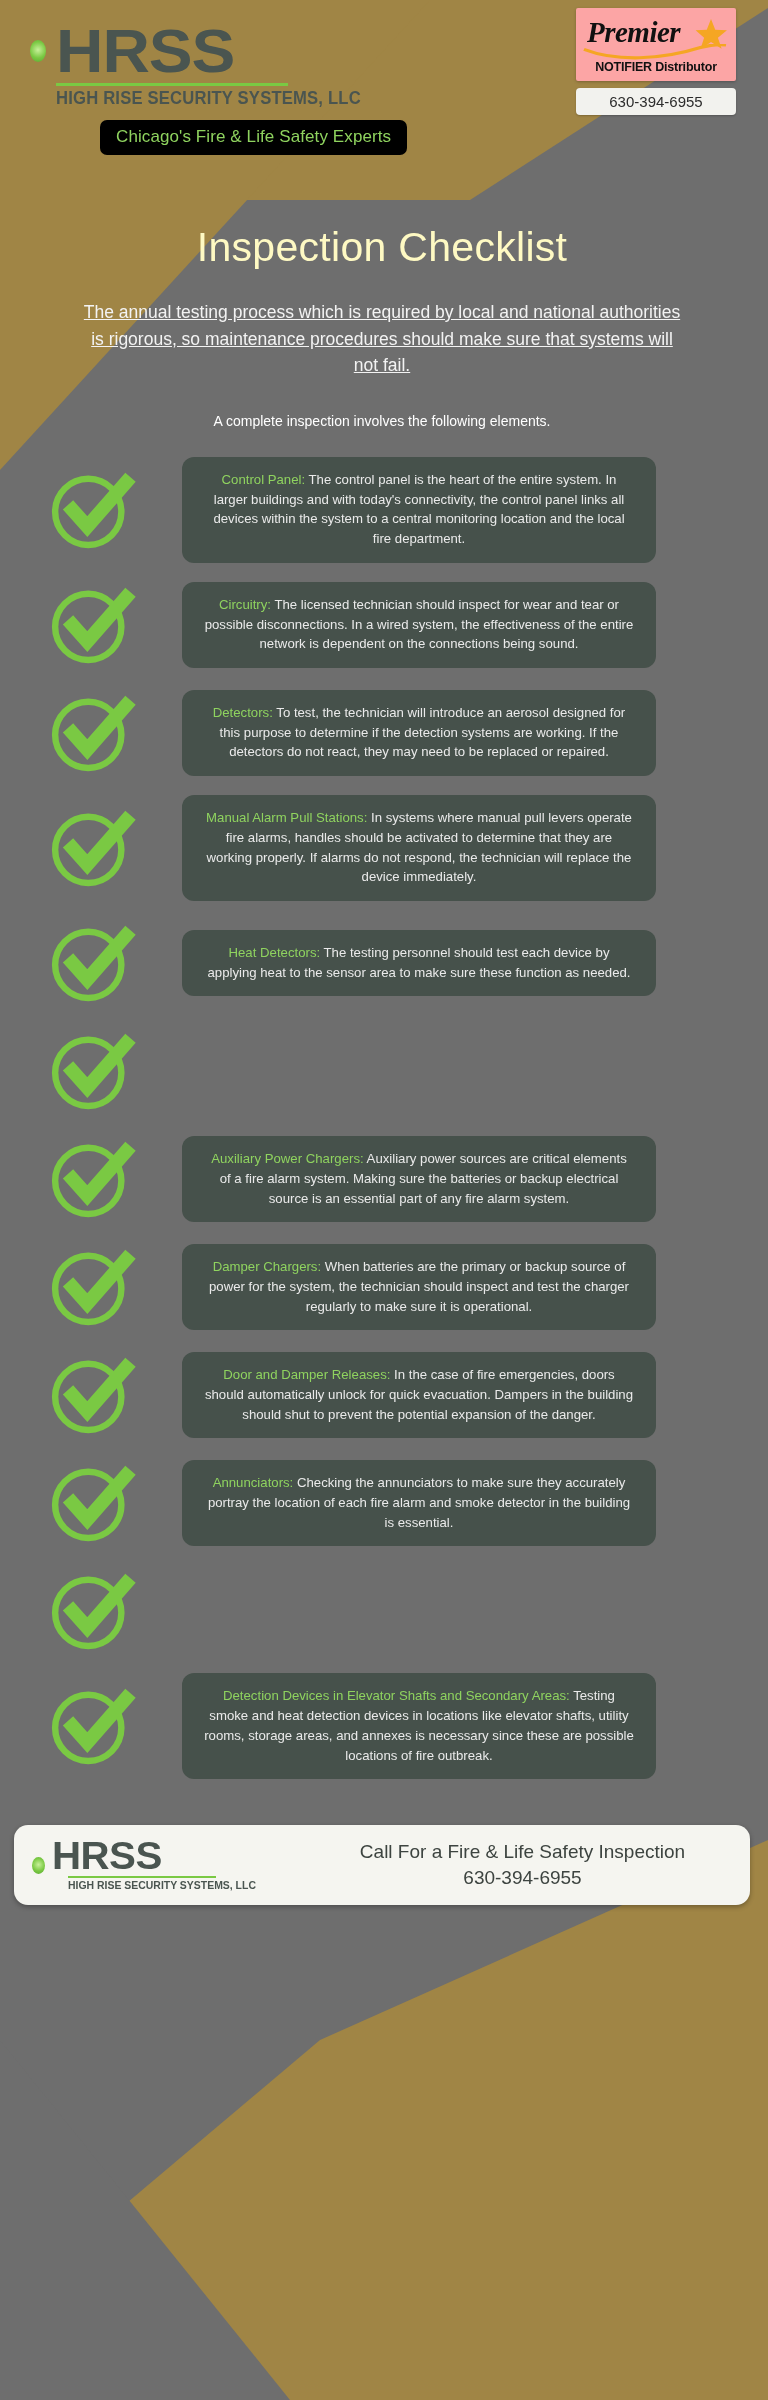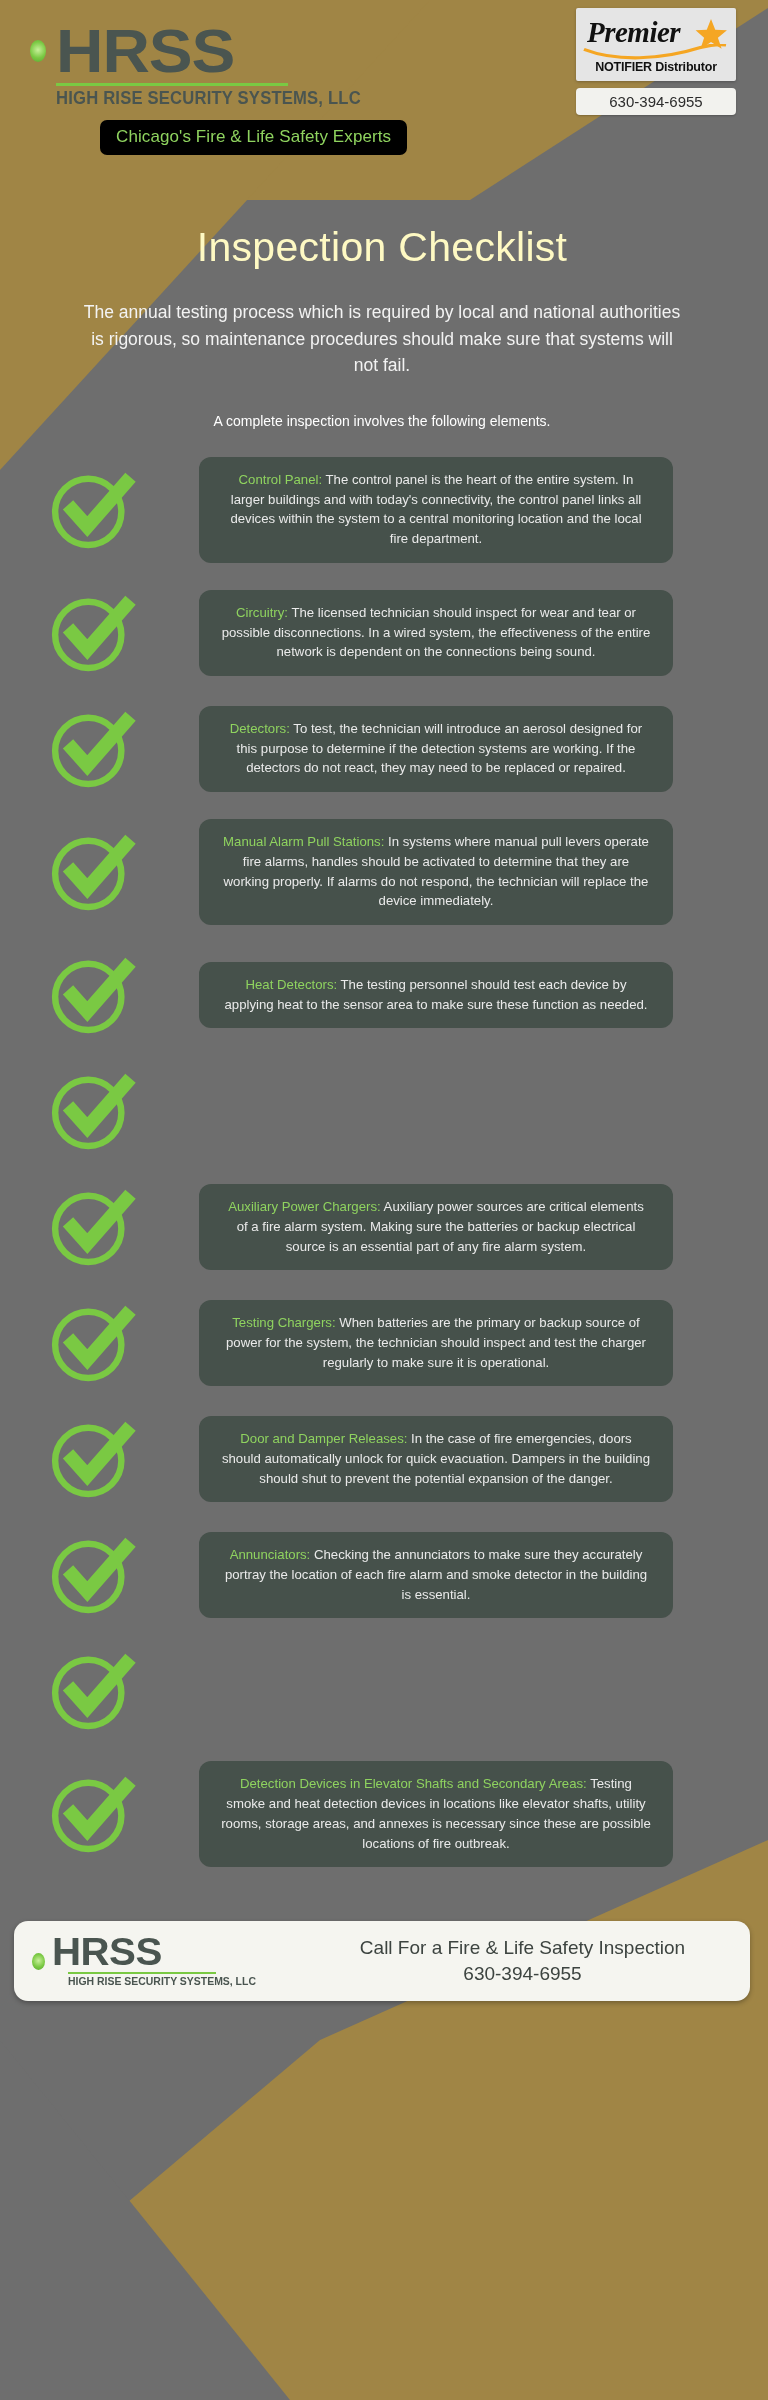--- a/index.html
+++ b/index.html
@@ -66,21 +66,21 @@
   .tagline {
     margin:11px 0 0 70px; display:inline-block;
     background:#000000; color:#8fd35f;
     padding:7px 16px 8px; border-radius:7px;
     font-size:17px; letter-spacing:.1px; white-space:nowrap;
   }
 
   
   .premier-wrap { position:absolute; right:28px; top:8px; width:160px; text-align:center; }
   .premier-card {
-    background:#e5e5e5; border-radius:2px;
+    background:#fca5a5; border-radius:2px;
     padding:8px 6px 7px; position:relative;
     box-shadow:0 1px 3px rgba(0,0,0,.25);
   }
   .premier-top { position:relative; height:42px; }
   .premier-word {
     font-family:"Liberation Serif", serif;
     font-weight:bold; font-style:italic;
     font-size:29px; color:#111; letter-spacing:-.5px;
     position:absolute; left:5px; top:0;
   }
@@ -102,30 +102,30 @@
 
   
   .title {
     text-align:center; color:#fef9c3;
     font-size:41px; font-weight:300; letter-spacing:.3px;
     margin-top:24px;
   }
   .intro {
     color:#f3f3f3; text-align:center;
     font-size:17.5px; line-height:1.52;
-    margin:28px auto 0; width:600px;
+    margin:28px auto 0; width:600px;text-decoration:underline;
   }
   .subhead {
     color:#ffffff; text-align:center;
     font-size:14px; margin:34px auto 0; width:700px;
   }
 
   
   .list { margin-top:28px; padding-bottom:20px; }
-  .row { display:flex; align-items:center; min-height:86px; margin-bottom:24px;gap:17px; }
+  .row { display:flex; align-items:center; min-height:86px; margin-bottom:16px; }
   .check-cell { width:182px; flex:0 0 182px; display:flex; justify-content:center; }
   .check-icon { width:92px; height:92px; display:block; }
   .card {
     background:#46514b; color:#eaeaea;
     border-radius:12px;
     padding:13px 22px 14px;
     width:474px; margin-right:18px;
     font-size:13.2px; line-height:1.5;
     text-align:center;
   }
@@ -271,21 +271,21 @@
         </div>
         <div class="card"><span class="kw">Auxiliary Power Chargers:</span><span> Auxiliary power sources are critical elements of a fire alarm system. Making sure the batteries or backup electrical source is an essential part of any fire alarm system.</span></div>
       </div>
       <div class="row">
         <div class="check-cell">
 <svg class="check-icon" viewBox="0 0 100 100">
   <circle cx="47" cy="52" r="36" fill="none" stroke="#7ac943" stroke-width="7"></circle>
   <path d="M30 50 L46 68 L88 20" fill="none" stroke="#7ac943" stroke-width="15" stroke-linecap="square" stroke-linejoin="miter"></path>
 </svg>
         </div>
-        <div class="card"><span class="kw">Testing Chargers:</span><span> When batteries are the primary or backup source of power for the system, the technician should inspect and test the charger regularly to make sure it is operational.</span></div>
+        <div class="card"><span class="kw">Damper Chargers:</span><span> When batteries are the primary or backup source of power for the system, the technician should inspect and test the charger regularly to make sure it is operational.</span></div>
       </div>
       <div class="row">
         <div class="check-cell">
 <svg class="check-icon" viewBox="0 0 100 100">
   <circle cx="47" cy="52" r="36" fill="none" stroke="#7ac943" stroke-width="7"></circle>
   <path d="M30 50 L46 68 L88 20" fill="none" stroke="#7ac943" stroke-width="15" stroke-linecap="square" stroke-linejoin="miter"></path>
 </svg>
         </div>
         <div class="card"><span class="kw">Door and Damper Releases:</span><span> In the case of fire emergencies, doors should automatically unlock for quick evacuation. Dampers in the building should shut to prevent the potential expansion of the danger.</span></div>
       </div>

